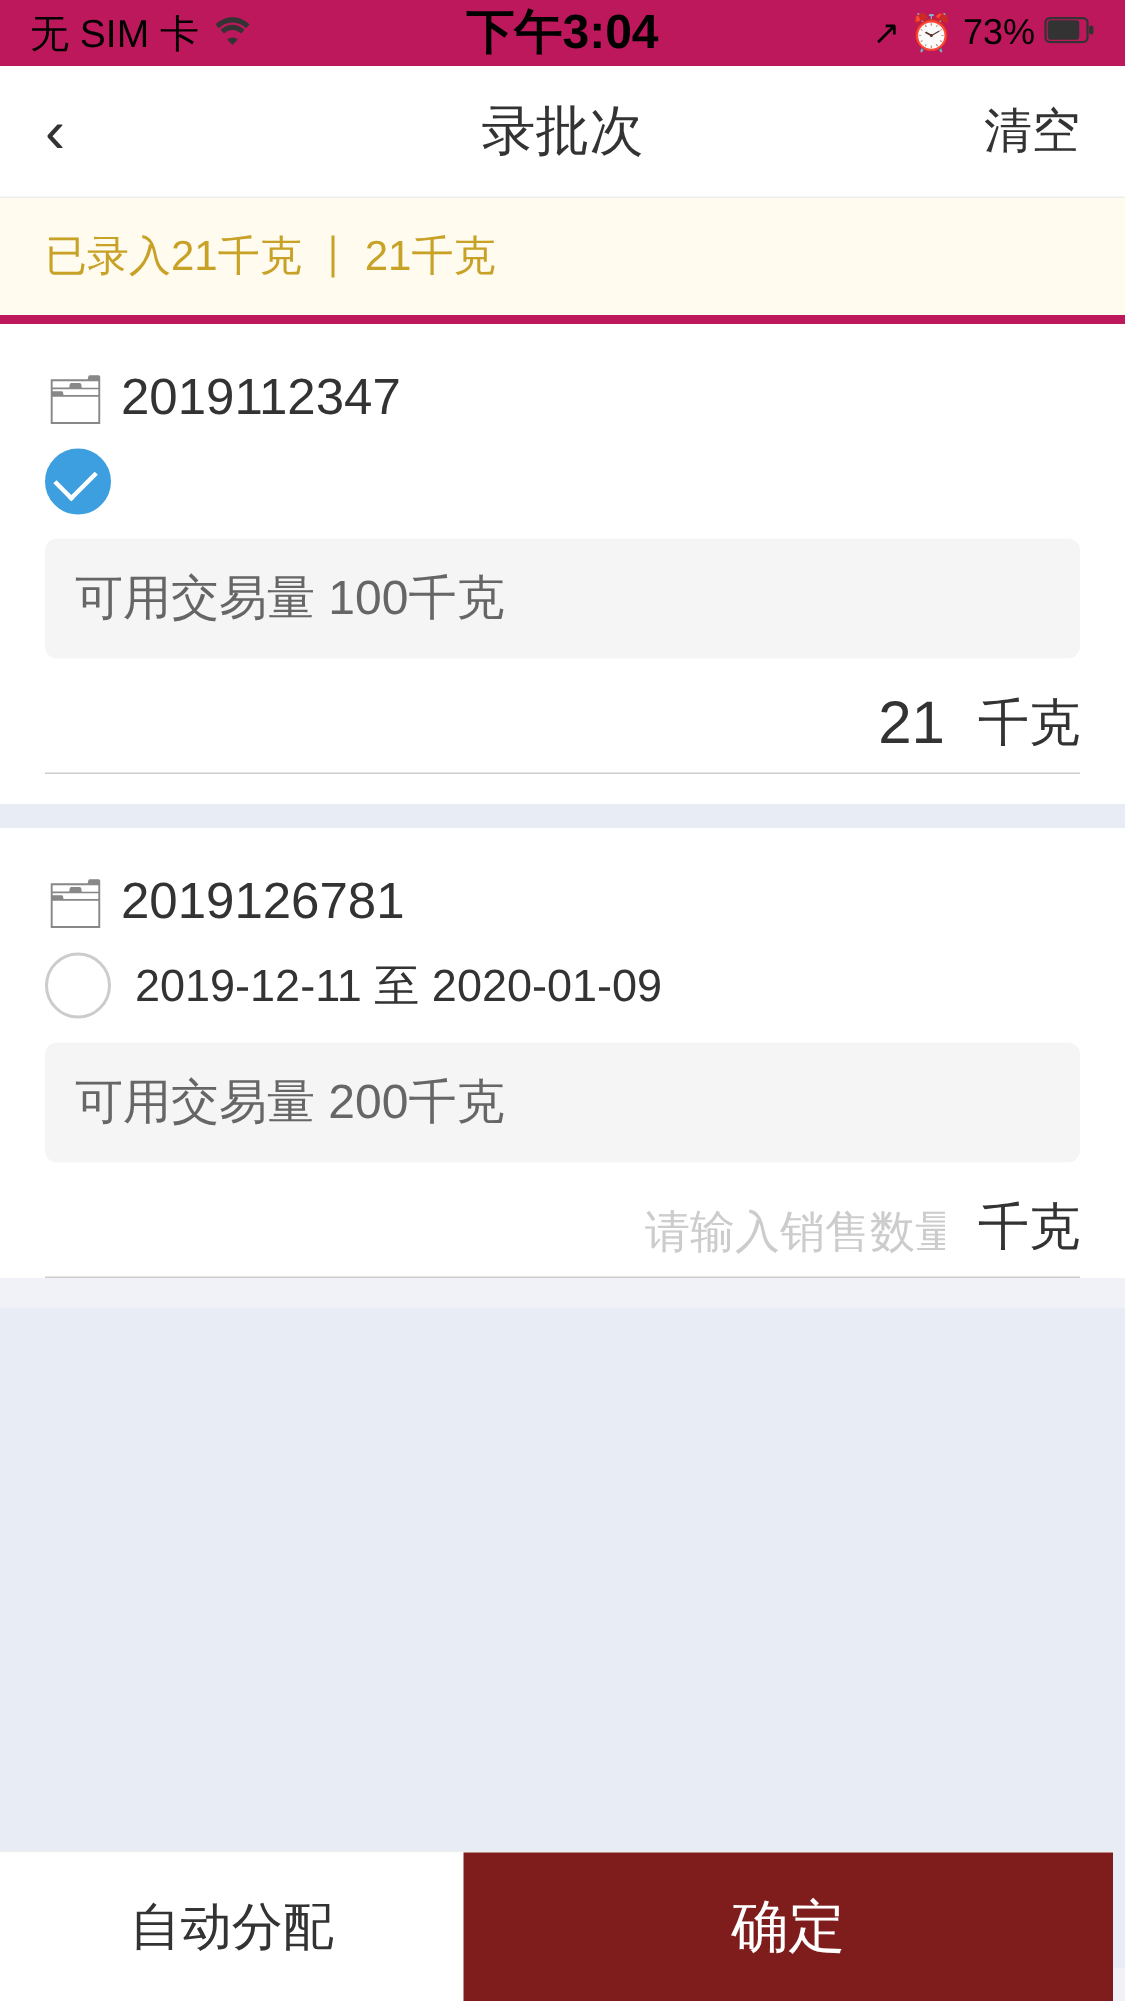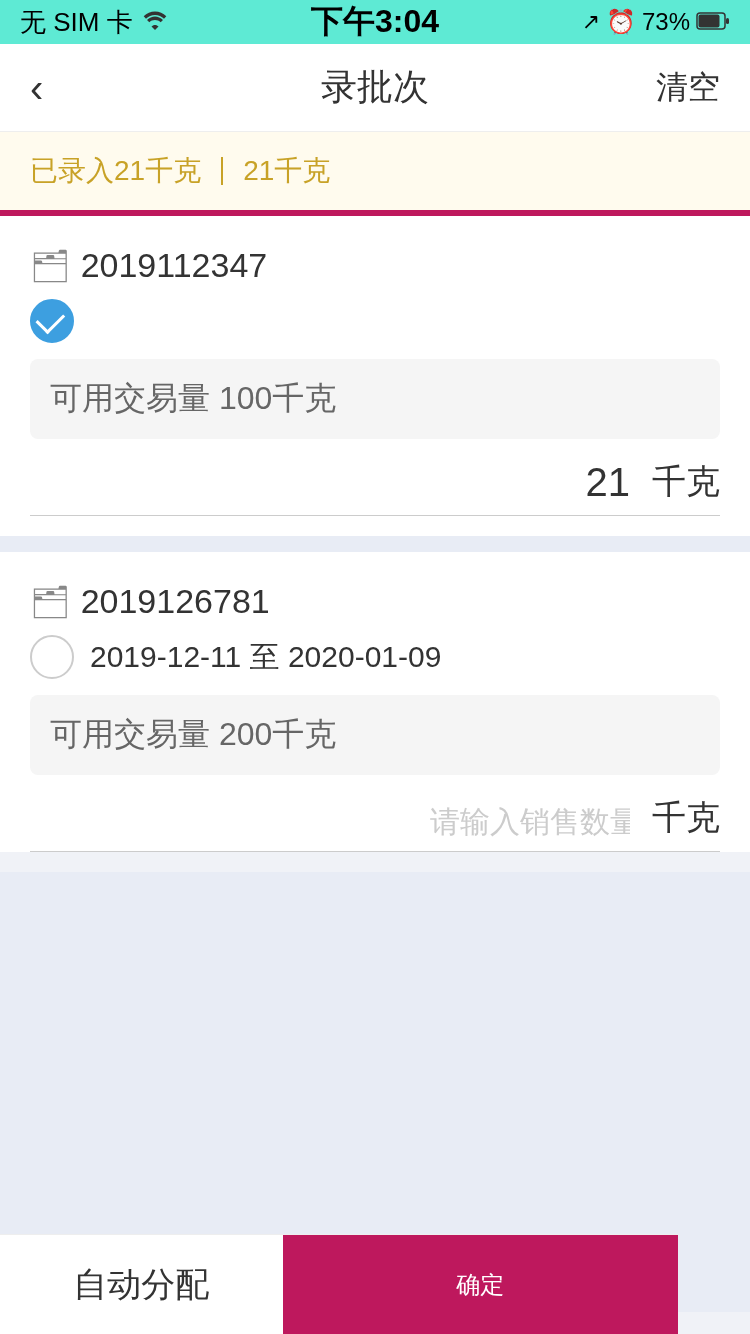--- a/index.html
+++ b/index.html
@@ -10,21 +10,21 @@
       width: 750px;
       min-height: 1334px;
       position: relative;
       overflow-x: hidden;
     }
 
     
     .status-bar {
       width: 750px;
       height: 44px;
-      background: #5eead4;
+      background: #be185d;
       display: flex;
       align-items: center;
       justify-content: space-between;
       padding: 0 20px;
       font-size: 28px;
     }
     .status-left {
       display: flex;
       align-items: center;
       gap: 8px;
@@ -199,42 +199,42 @@
     .section-divider {
       height: 16px;
       background: #e8ecf5;
     }
 
     
     .bottom-bar {
       position: fixed;
       bottom: 0;
       left: 0;
-      width: 678px;
+      width: 742px;
       height: 100px;
       display: flex;
       background: #fff;
       border-top: 1px solid #eee;
     }
     .btn-auto {
       flex: 1;
       background: #fff;
       border: none;
       font-size: 34px;
       color: #333;
       cursor: pointer;
       display: flex;
       align-items: center;
       justify-content: center;
     }
     .btn-confirm {
       flex: 1.4;
-      background: #be185d;
+      background: #7f1d1d;
       border: none;
-      font-size: 24px;
+      font-size: 38px;
       color: #fff;
       cursor: pointer;
       display: flex;
       align-items: center;
       justify-content: center;
     }
 
     
     .empty-area {
       background: #e8ecf5;

